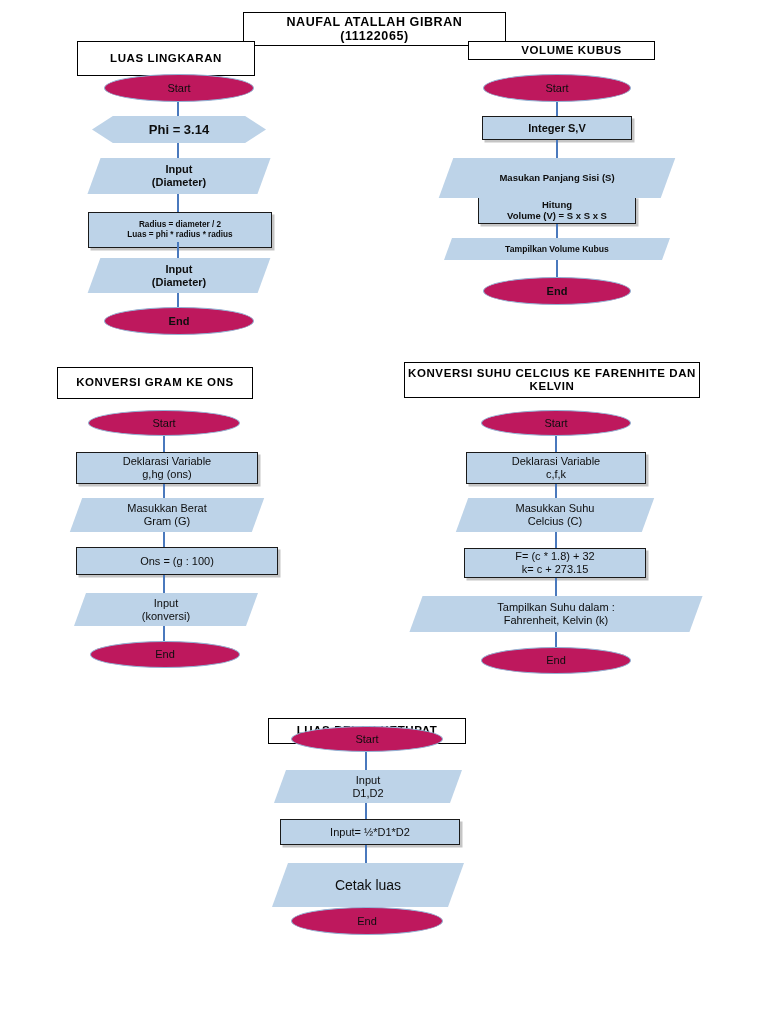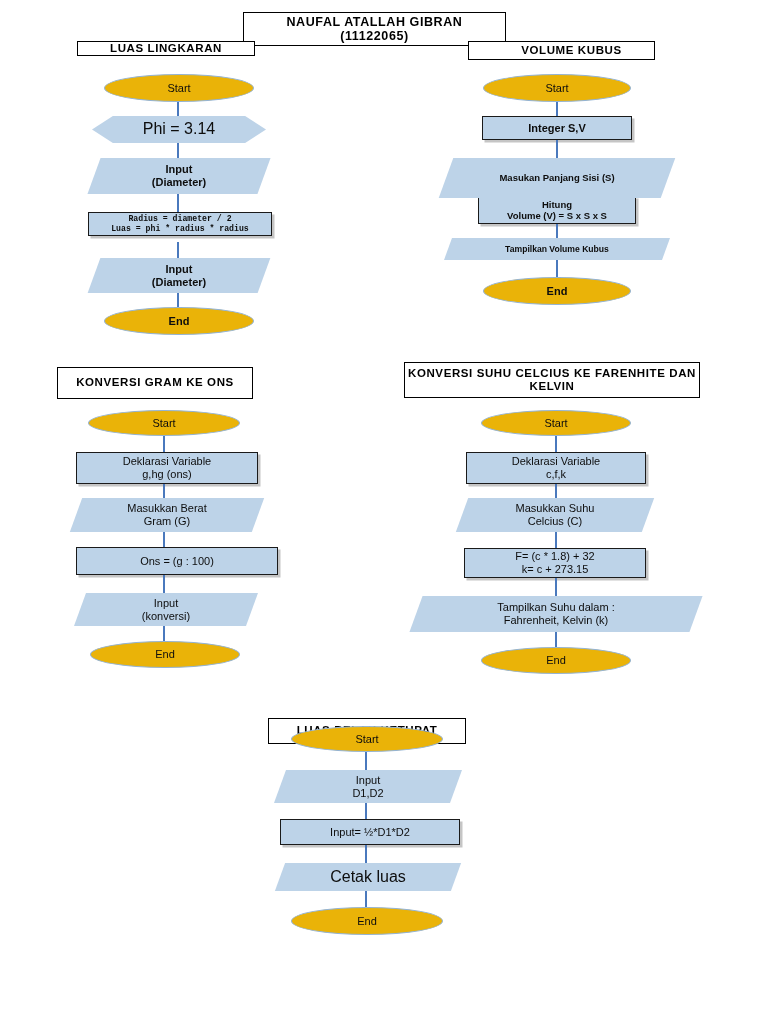--- a/index.html
+++ b/index.html
@@ -42,21 +42,21 @@
     justify-content: center;
     text-align: center;
     color: #0d0d0d;
     line-height: 1.18;
     white-space: pre-line;
   }
   .node .lbl { position: relative; z-index: 2; padding: 0 6px; }
 
   
   .n-term {
-    background: #eab308;
+    background: #be185d;
     border: 1px solid #93b3d4;
     border-radius: 50%;
   }
 
   
   .n-proc {
     background: #bdd3e8;
     border: 1.4px solid #1a1a1a;
     box-shadow: 2.5px 2.5px 0 rgba(150,150,150,0.55);
     text-align: center;
@@ -105,39 +105,39 @@
 </head>
 <body>
 
 <div class="plate main" style="left:243px; top:12px; width:263px; height:34px;">
   <div>
     <div>NAUFAL ATALLAH GIBRAN</div>
     <div>(11122065)</div>
   </div>
 </div>
 
-<div class="plate sub" style="left:77px; top:41px; width:178px; height:15px;">LUAS LINGKARAN</div>
+<div class="plate sub" style="left:77px; top:41px; width:178px; height:35px;">LUAS LINGKARAN</div>
 
 <div class="node n-term" style="left:104px; top:74px; width:150px; height:28px; font-size:11px;">
   <span class="lbl">Start</span>
 </div>
 <div class="conn" style="left:177px; top:102px; height:14px;"></div>
 
-<div class="node n-hex" style="left:92px; top:116px; width:174px; height:27px; font-size:16px; font-weight:normal;">
+<div class="node n-hex" style="left:92px; top:116px; width:174px; height:27px; font-size:13px; font-weight:bold;">
   <span class="lbl">Phi = 3.14</span>
 </div>
 <div class="conn" style="left:177px; top:143px; height:15px;"></div>
 
 <div class="node n-data" style="left:94px; top:158px; width:170px; height:36px; font-size:11px; font-weight:bold;">
   <span class="lbl">Input
 (Diameter)</span>
 </div>
 <div class="conn" style="left:177px; top:194px; height:18px;"></div>
 
-<div class="node n-proc" style="left:88px; top:212px; width:184px; height:24px; font-size:8.2px; font-weight:bold;font-family:Liberation Mono, monospace;">
+<div class="node n-proc" style="left:88px; top:212px; width:184px; height:36px; font-size:8.2px; font-weight:bold;">
   <span class="lbl">Radius = diameter / 2
 Luas = phi * radius * radius</span>
 </div>
 <div class="conn" style="left:177px; top:242px; height:16px;"></div>
 
 <div class="node n-data" style="left:94px; top:258px; width:170px; height:35px; font-size:11px; font-weight:bold;">
   <span class="lbl">Input
 (Diameter)</span>
 </div>
 <div class="conn" style="left:177px; top:293px; height:14px;"></div>
@@ -261,20 +261,20 @@
   <span class="lbl">Input
 D1,D2</span>
 </div>
 <div class="conn" style="left:365px; top:803px; height:16px;"></div>
 
 <div class="node n-proc" style="left:280px; top:819px; width:180px; height:26px; font-size:11px;">
   <span class="lbl">Input= ½*D1*D2</span>
 </div>
 <div class="conn" style="left:365px; top:845px; height:18px;"></div>
 
-<div class="node n-data" style="left:280px; top:863px; width:176px; height:28px; font-size:16px;">
+<div class="node n-data" style="left:280px; top:863px; width:176px; height:44px; font-size:14px;">
   <span class="lbl">Cetak luas</span>
 </div>
 <div class="conn" style="left:365px; top:891px; height:16px;"></div>
 
 <div class="node n-term" style="left:291px; top:907px; width:152px; height:28px; font-size:11px;">
   <span class="lbl">End</span>
 </div>
 
 </body></html>

